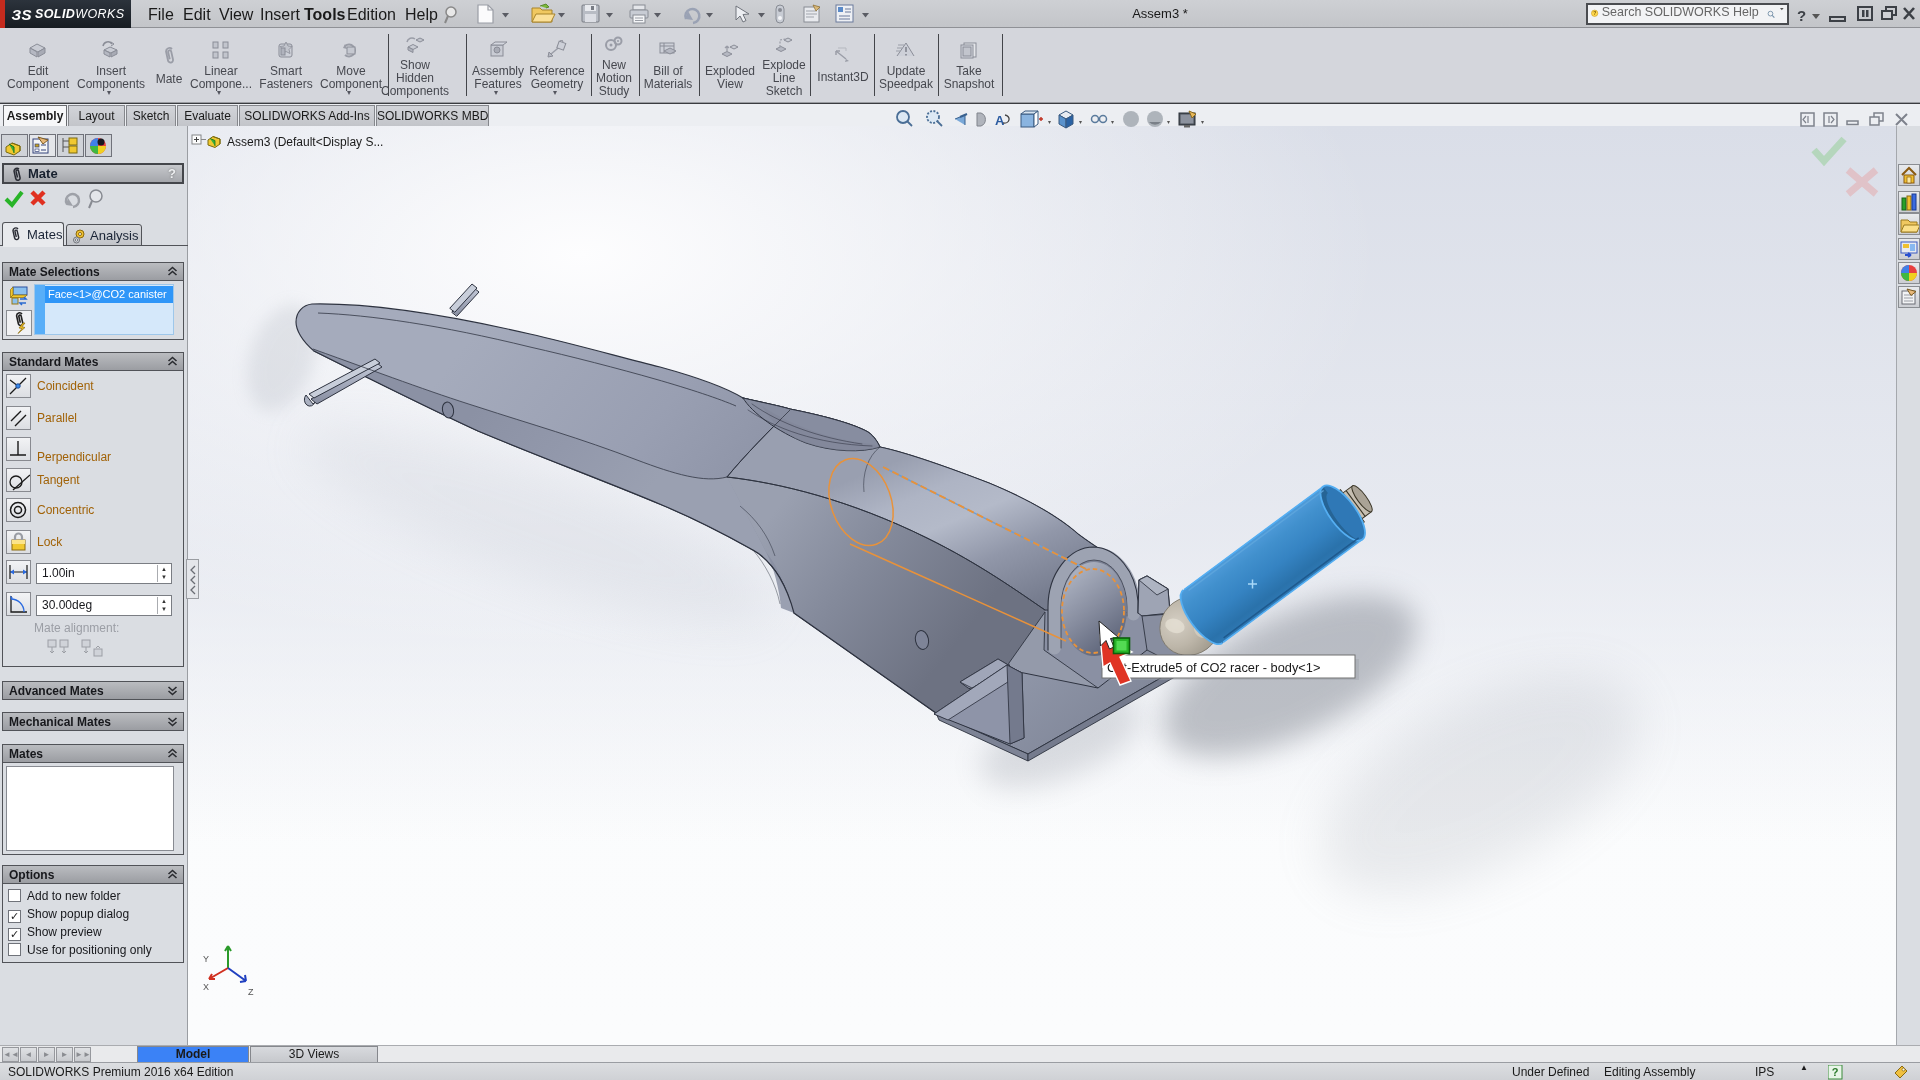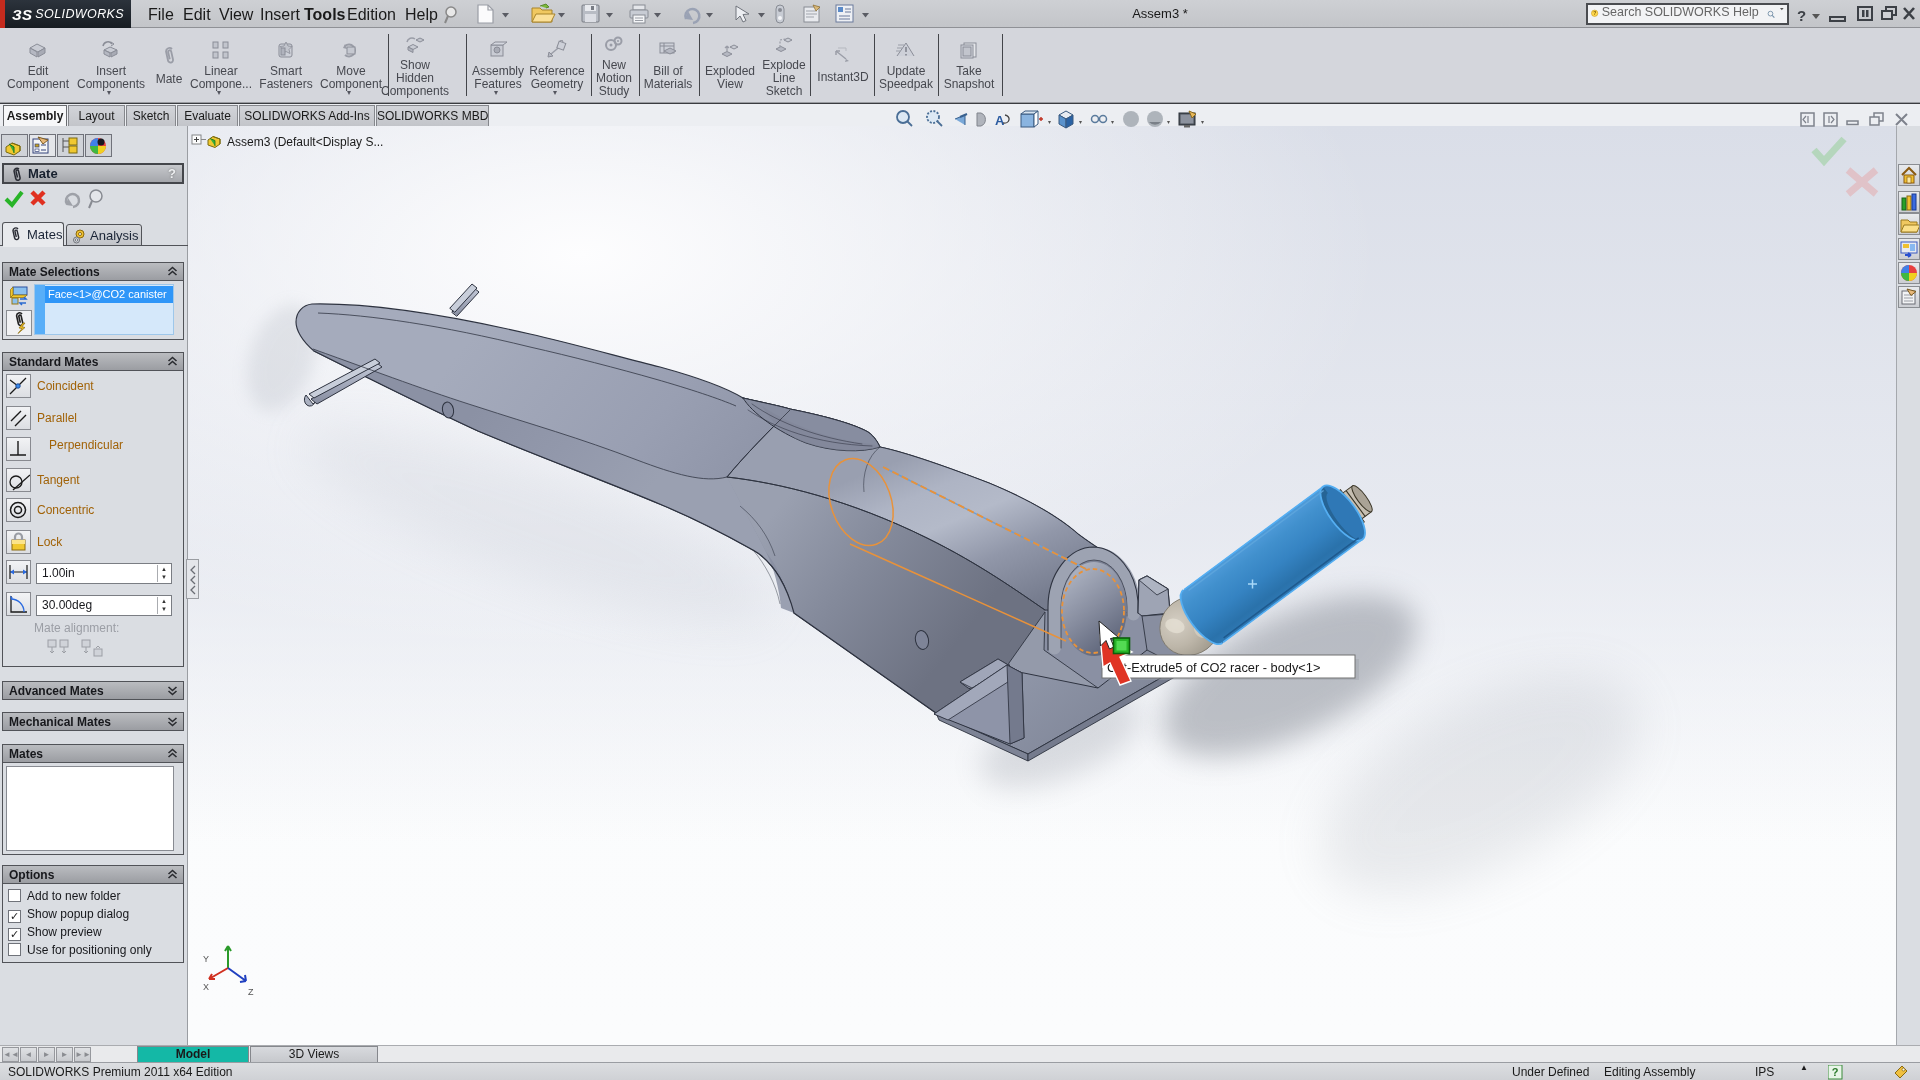--- a/index.html
+++ b/index.html
@@ -3,21 +3,21 @@
 <meta charset="utf-8">
 <style>
 *{margin:0;padding:0;box-sizing:border-box;}
 html,body{width:1920px;height:1080px;overflow:hidden;font-family:"Liberation Sans",sans-serif;}
 #app{position:absolute;left:0;top:0;width:1920px;height:1080px;background:#d4d6dc;}
 .abs{position:absolute;}
 
 #titlebar{position:absolute;left:0;top:0;width:1920px;height:28px;background:linear-gradient(#ced0d4,#c3c5c9);border-bottom:1px solid #8f9196;}
 #redstrip{position:absolute;left:0;top:0;width:5px;height:28px;background:#c52b1e;}
 #swlogo{position:absolute;left:5px;top:0;width:126px;height:28px;background:linear-gradient(#2c333c,#171c22);color:#fff;display:flex;align-items:center;justify-content:center;font-size:12.5px;font-style:italic;letter-spacing:.4px;}
-#swlogo b{font-weight:normal;}
+#swlogo b{font-weight:bold;}
 #swlogo .dslogo{font-weight:bold;font-style:italic;margin-right:3px;font-size:15px;}
 .menu{position:absolute;top:6px;font-size:16px;color:#1a1a1a;}
 #title{position:absolute;top:6px;left:1060px;width:200px;text-align:center;font-size:13px;color:#1a1a1a;}
 
 #searchbox{position:absolute;left:1586px;top:3px;width:203px;height:22px;background:#f2f3f5;border:2px solid #4a4c50;display:flex;}
 #searchbox .qicon{width:17px;height:17px;margin:0 3px 0 3px;}
 #searchbox .stext{font-size:12.5px;color:#666;white-space:nowrap;}
 .winbtn{position:absolute;top:7px;color:#3c4046;font-weight:bold;}
 
 #ribbon{position:absolute;left:0;top:28px;width:1920px;height:75px;background:#d4d6dc;border-bottom:1px solid #9a9ca1;}
@@ -46,21 +46,21 @@
  radial-gradient(ellipse 1000px 500px at 23% 14%, rgba(253,253,254,1), rgba(253,253,254,0) 80%),
  linear-gradient(to bottom, rgba(218,222,232,1) 0%, rgba(227,230,238,0.82) 45%, rgba(242,244,248,0) 78%),
  linear-gradient(to bottom, #fafbfc, #fbfcfd);}
 #vpsvg{position:absolute;left:0;top:0;}
 
 #taskpane{position:absolute;left:1896px;top:126px;width:24px;height:919px;background:#dadde2;border-left:1px solid #a5a8ad;}
 .tpbtn{position:absolute;left:1px;width:22px;height:22px;background:linear-gradient(#e8eaed,#ccced3);border:1px solid #8a8d92;}
 
 #motionbar{position:absolute;left:0;top:1045px;width:1920px;height:17px;background:#e9eaec;border-top:1px solid #aaacb0;}
 .mtab{position:absolute;top:0px;height:17px;background:linear-gradient(#d8dade,#c6c8cc);border:1px solid #85878c;font-size:12px;color:#1a1a1a;text-align:center;line-height:15px;}
-.mtab.active{background:#14b8a6;font-weight:bold;}
+.mtab.active{background:#3b82f6;font-weight:bold;}
 .navbtn{position:absolute;top:1px;width:17px;height:15px;background:linear-gradient(#dfe1e4,#c9cbcf);border:1px solid #96989d;color:#8a8c91;font-size:8px;text-align:center;line-height:13px;}
 
 #statusbar{position:absolute;left:0;top:1062px;width:1920px;height:18px;background:linear-gradient(#dcdee1,#cfd1d5);border-top:1px solid #9a9da2;font-size:12px;color:#1a1a1a;}
 </style>
 </head>
 <body>
 <div id="app">
 
   <div id="titlebar">
     <div id="redstrip"></div>
@@ -407,21 +407,21 @@
           <circle cx="11" cy="11" r="2.2" fill="#3a8ae8" stroke="#1a4a9a"></circle>
         </svg></div>
   <span class="mlabel" style="top:253px;">Coincident</span>
   <div class="mitem" style="top:280px;"><svg width="23" height="22">
           <path d="M4 14 L14 4 M8 19 L19 8" stroke="#1a1a1a" stroke-width="1.4"></path>
         </svg></div>
   <span class="mlabel" style="top:285px;">Parallel</span>
   <div class="mitem" style="top:311px;"><svg width="23" height="22">
           <path d="M3 17 L19 17 M11 17 L11 3" stroke="#1a1a1a" stroke-width="1.4"></path>
         </svg></div>
-  <span class="mlabel" style="top:312px;margin-left:12px;">Perpendicular</span>
+  <span class="mlabel" style="top:324px;">Perpendicular</span>
   <div class="mitem" style="top:342px;"><svg width="23" height="22">
           <circle cx="9" cy="13" r="6" fill="none" stroke="#1a1a1a" stroke-width="1.3"></circle>
           <path d="M3 19 L20 4" stroke="#1a1a1a" stroke-width="1.3" transform="translate(3,2)"></path>
         </svg></div>
   <span class="mlabel" style="top:347px;">Tangent</span>
   <div class="mitem" style="top:372px;"><svg width="23" height="22">
           <circle cx="11" cy="11" r="7.5" fill="none" stroke="#1a1a1a" stroke-width="1.5"></circle>
           <circle cx="11" cy="11" r="3.5" fill="none" stroke="#1a1a1a" stroke-width="1.5"></circle>
         </svg></div>
   <span class="mlabel" style="top:377px;">Concentric</span>
@@ -787,21 +787,21 @@
     <div class="navbtn" style="left:20px;">◄</div>
     <div class="navbtn" style="left:38px;">►</div>
     <div class="navbtn" style="left:56px;">►</div>
     <div class="navbtn" style="left:74px;">►►</div>
     <div class="mtab active" style="left:137px;width:112px;">Model</div>
     <div class="mtab" style="left:250px;width:128px;">3D Views</div>
     <div class="mtab" style="left:379px;width:212px;margin-top:43px;">Motion Study 1</div>
   </div>
 
   <div id="statusbar">
-    <span class="abs" style="left:8px;top:2px;">SOLIDWORKS Premium 2011 x64 Edition</span>
+    <span class="abs" style="left:8px;top:2px;">SOLIDWORKS Premium 2016 x64 Edition</span>
     <span class="abs" style="left:1512px;top:2px;">Under Defined</span>
     <span class="abs" style="left:1604px;top:2px;">Editing Assembly</span>
     <span class="abs" style="left:1755px;top:2px;">IPS</span>
     <span class="abs" style="left:1800px;top:0px;font-size:8px;">▲</span>
     <svg class="abs" style="left:1828px;top:2px;" width="15" height="15">
         <rect x="0" y="0" width="14" height="14" fill="#e8f5e8" stroke="#3a8a3a"></rect>
         <text x="7" y="11" font-size="11" text-anchor="middle" fill="#2a7a2a" font-weight="bold">?</text>
       </svg>
     <svg class="abs" style="left:1893px;top:1px;" width="16" height="16">
         <path d="M2 9 L9 2 L14 7 L7 14 z" fill="#f0c040" stroke="#8a6a10"></path>

